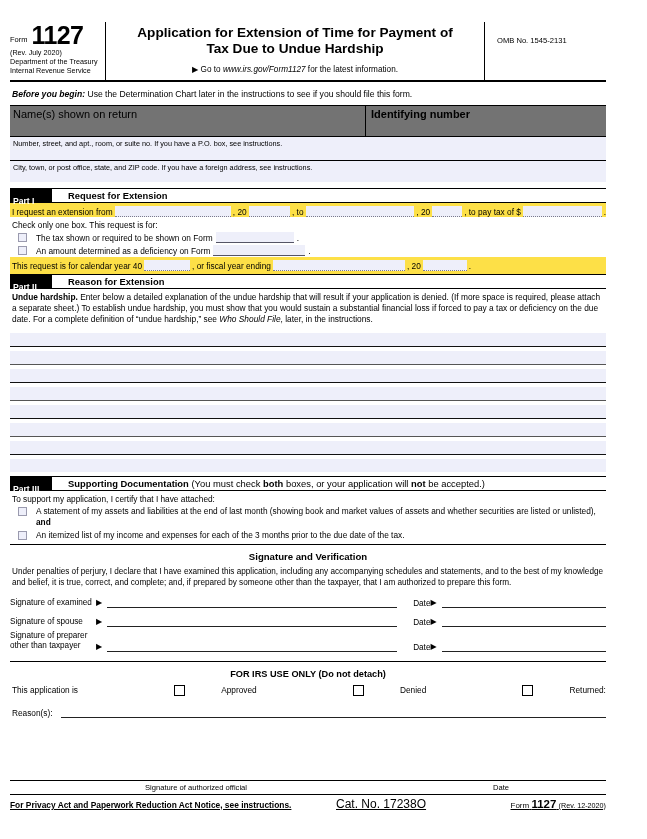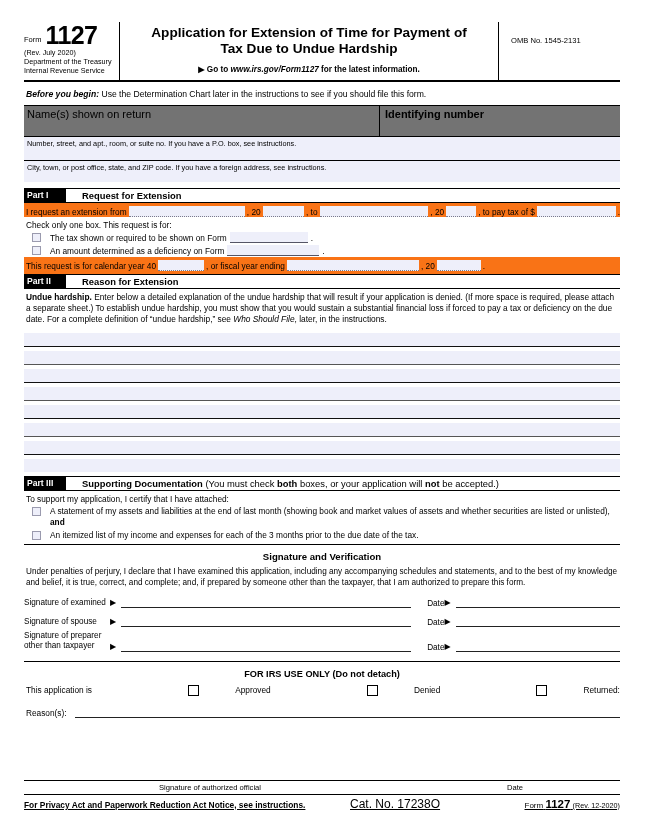--- a/index.html
+++ b/index.html
@@ -11,21 +11,21 @@
   .page {
     position: relative;
     width: 647px;
     height: 839px;
     background: #ffffff;
     overflow: hidden;
     box-sizing: border-box;
   }
   .sheet {
     position: absolute;
-    left: 24px;
+    left: 10px;
     top: 22px;
     width: 596px;
     color: #000;
   }
 
   
   .hdr {
     display: flex;
     align-items: stretch;
     border-bottom: 2.5px solid #000;
@@ -47,21 +47,21 @@
   .form-word { font-size: 7.5px; padding-bottom: 3px; }
   .form-num { font-size: 25px; font-weight: bold; letter-spacing: -0.6px; line-height: 0.95; }
   .hdr-small { font-size: 7.2px; margin-top: 1px; }
   .hdr-center {
     flex: 1;
     text-align: center;
     padding: 3px 8px 0 8px;
     box-sizing: border-box;
   }
   .title1 { font-size: 13.6px; font-weight: bold; line-height: 1.18; }
-  .goto { font-size: 8.2px; font-weight: bold; margin-top: 7px; }
+  .goto { font-size: 8.2px; font-weight: normal; margin-top: 7px; }
   .goto i { font-style: italic; }
   .hdr-right {
     width: 122px;
     border-left: 1.2px solid #000;
     box-sizing: border-box;
     padding: 14px 0 0 12px;
     font-size: 7.6px;
   }
 
   
@@ -103,39 +103,39 @@
     background: #ffffff;
     border-top: 1.6px solid #000;
     border-bottom: 1.4px solid #000;
     height: 13px;
   }
   .part-tag {
     background: #000;
     color: #fff;
     font-size: 8.6px;
     font-weight: bold;
-    padding: 1px 4px 1px 3px;
+    padding: 7px 4px 1px 3px;
     line-height: 11px;
     height: 13px;
     box-sizing: border-box;
     min-width: 42px;
   }
   .part-title {
     font-size: 9.4px;
     font-weight: bold;
     padding-left: 16px;
   }
   .part-title .reg { font-weight: normal; }
 
   
   .p1 { font-size: 8.3px; }
   .p1row {
     display: flex;
     align-items: flex-end;
-    background: #f97316;
+    background: #fde047;
     padding: 3px 0 0 2px;
     white-space: nowrap;
   }
   .dots {
     border-bottom: 1.1px dotted #7a7a8c;
     background: #eeeffa;
     height: 10px;
     margin: 0 2px;
   }
   .p1sub { font-size: 8.3px; padding: 3px 0 1px 2px; }

